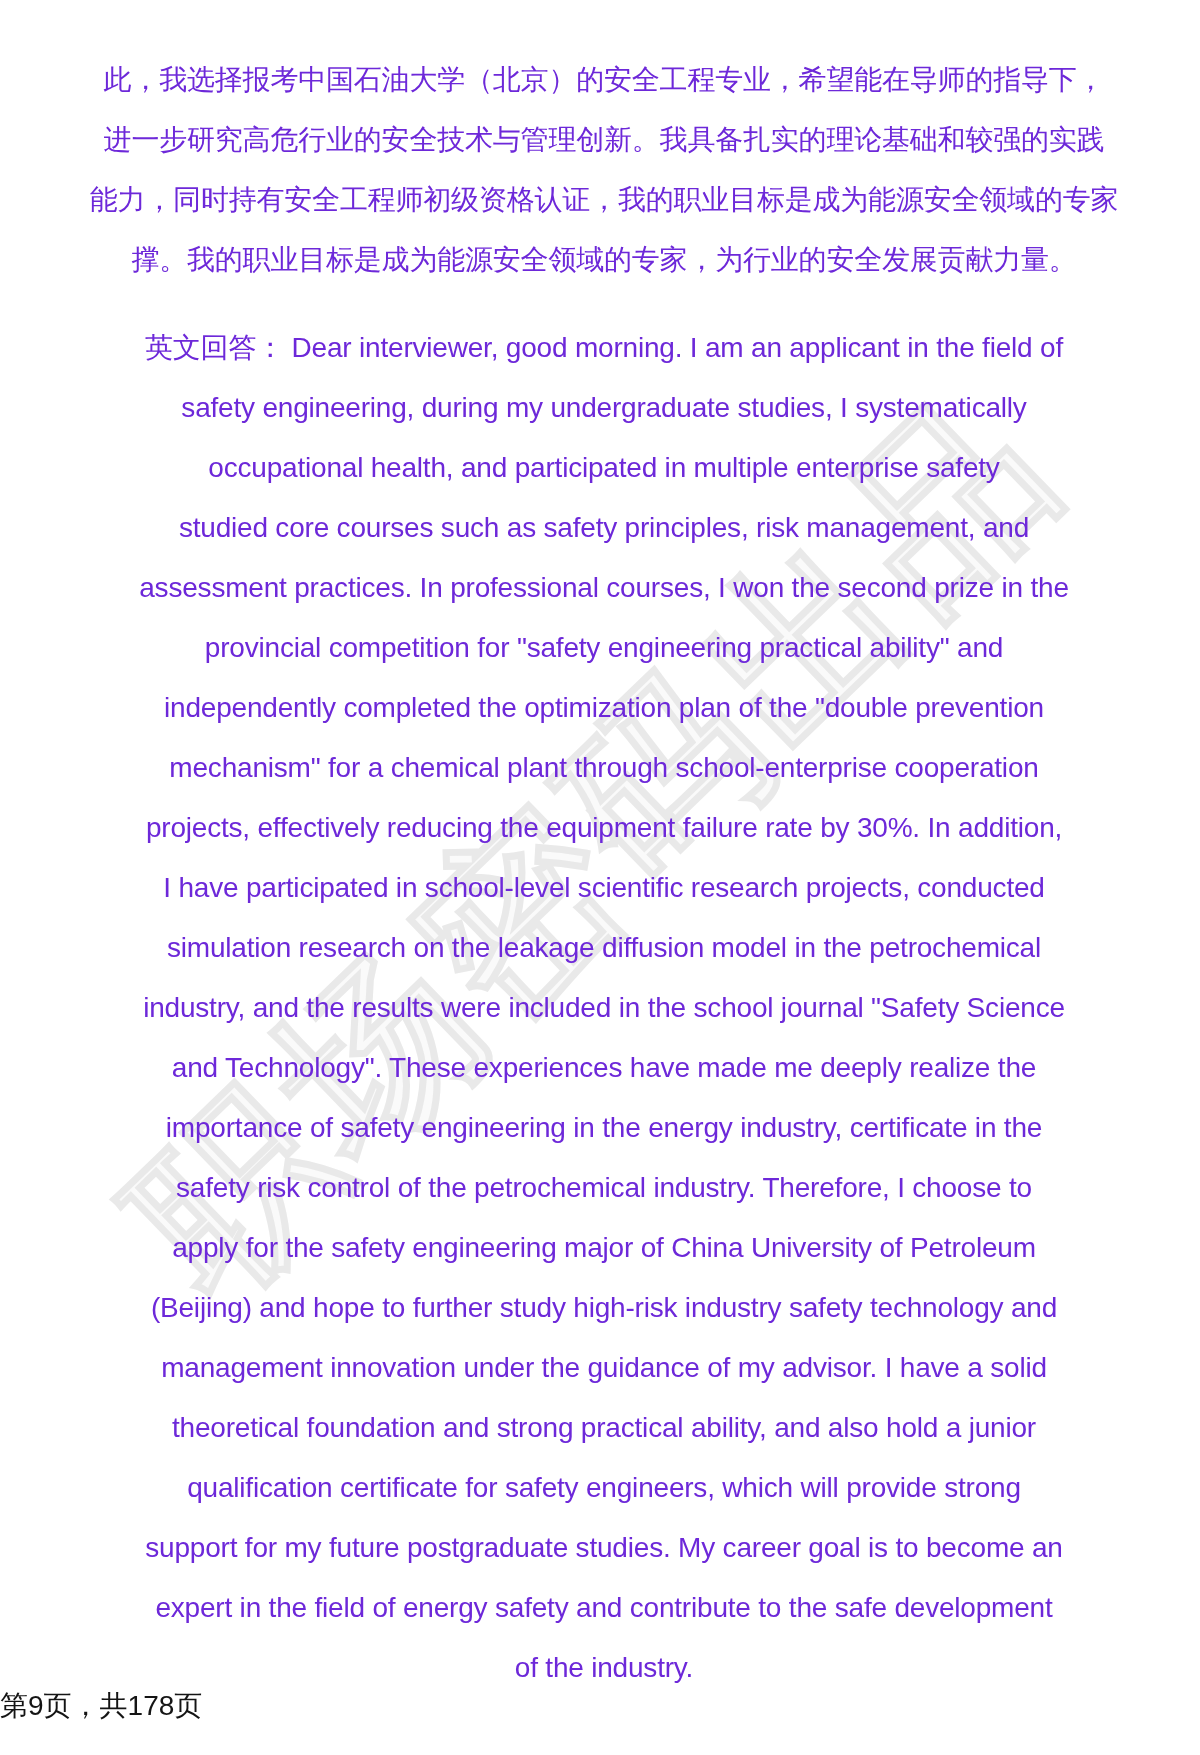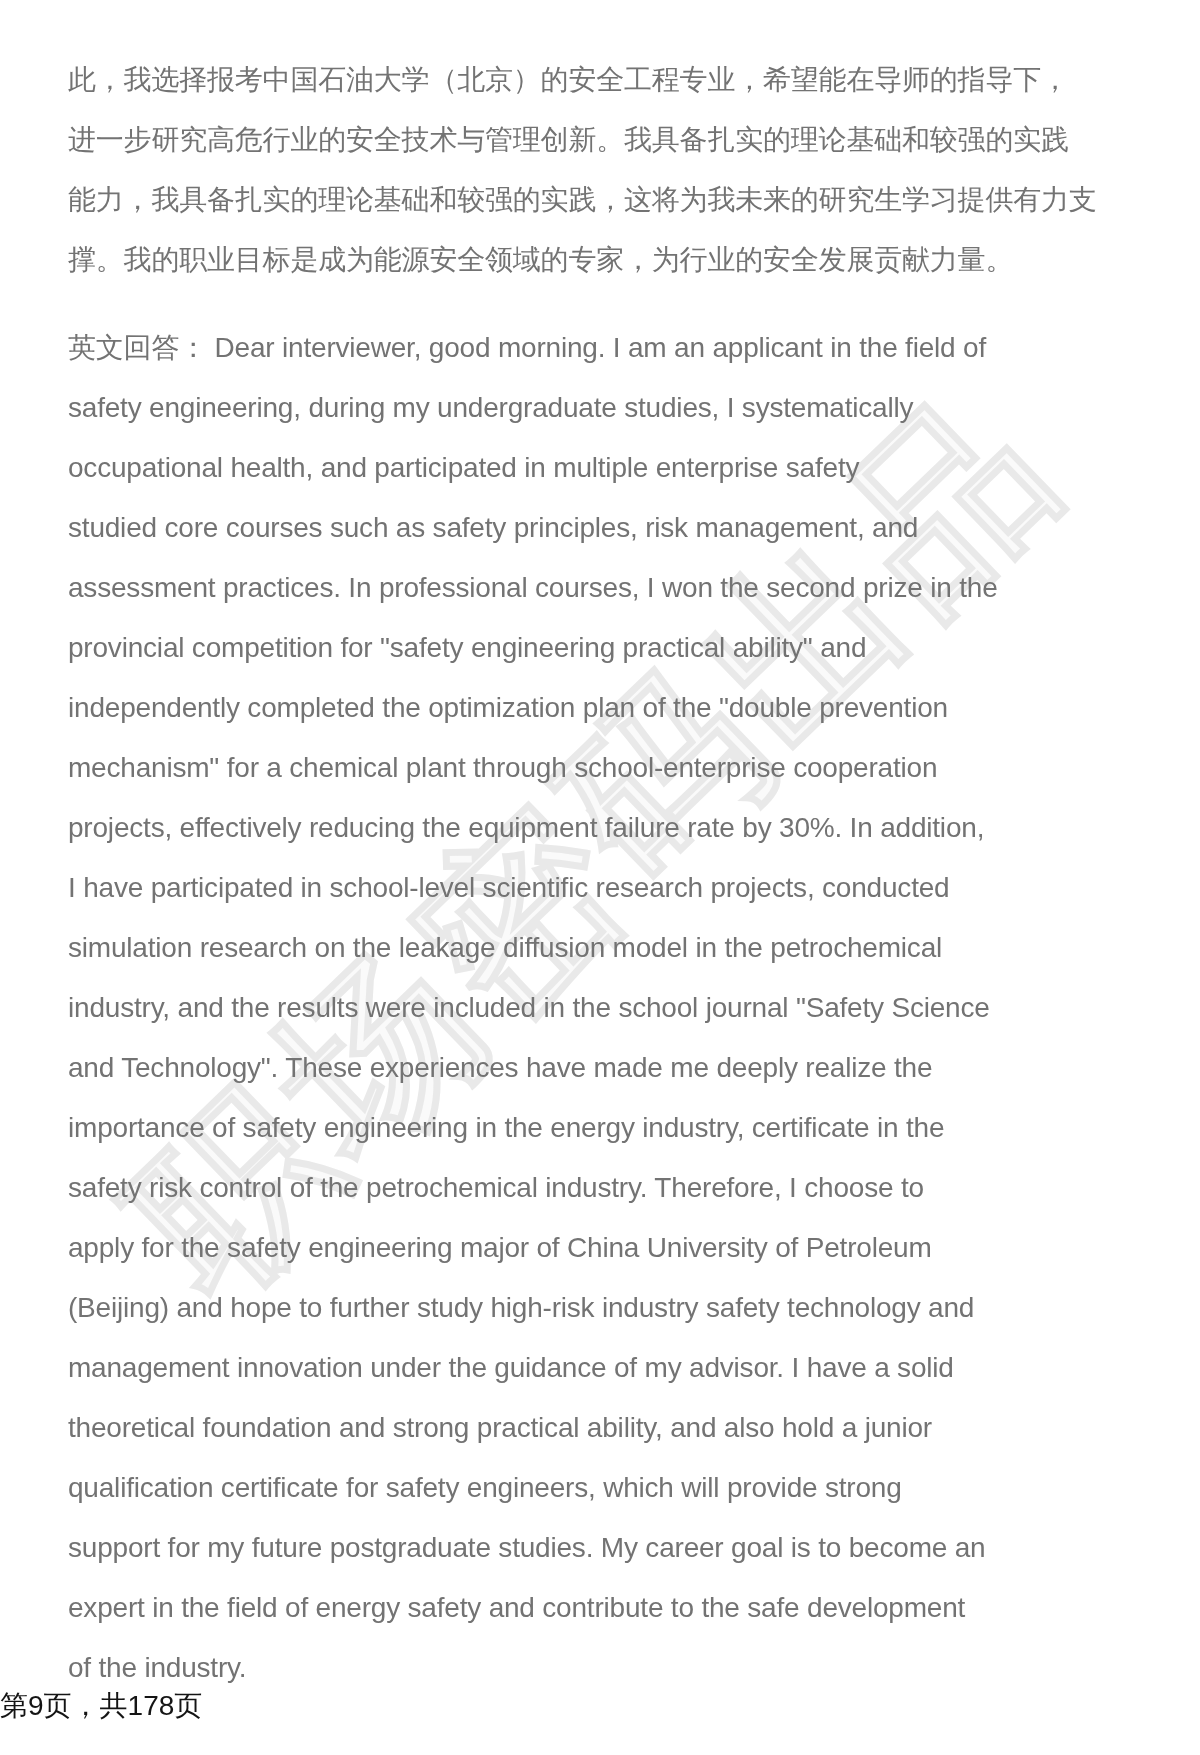--- a/index.html
+++ b/index.html
@@ -46,21 +46,22 @@
   }
   .para {
     margin: 0 0 28px 0;
     padding: 0;
   }
   .line {
     font-size: 28px;
     line-height: 60px;
     letter-spacing: -0.2px;
     white-space: nowrap;
-    color: #737373;
+    color: #6d28d9;
+    text-align: center;
   }
   .footer {
     position: absolute;
     top: 1688px;
     left: 0;
     width: 100%;
     text-align: left;
     font-size: 28px;
     line-height: 36px;
     color: #141414;
@@ -70,21 +71,21 @@
 </head>
 <body>
 
 <div class="page">
   <div class="watermark">职场密码出品</div>
 
   <main class="content" id="paragraphs-container">
       <div class="para">
         <div class="line">此，我选择报考中国石油大学（北京）的安全工程专业，希望能在导师的指导下，</div>
         <div class="line">进一步研究高危行业的安全技术与管理创新。我具备扎实的理论基础和较强的实践</div>
-        <div class="line">能力，我具备扎实的理论基础和较强的实践，这将为我未来的研究生学习提供有力支</div>
+        <div class="line">能力，同时持有安全工程师初级资格认证，我的职业目标是成为能源安全领域的专家</div>
         <div class="line">撑。我的职业目标是成为能源安全领域的专家，为行业的安全发展贡献力量。</div>
       </div>
       <div class="para">
         <div class="line">英文回答： Dear interviewer, good morning. I am an applicant in the field of</div>
         <div class="line">safety engineering, during my undergraduate studies, I systematically</div>
         <div class="line">occupational health, and participated in multiple enterprise safety</div>
         <div class="line">studied core courses such as safety principles, risk management, and</div>
         <div class="line">assessment practices. In professional courses, I won the second prize in the</div>
         <div class="line">provincial competition for "safety engineering practical ability" and</div>
         <div class="line">independently completed the optimization plan of the "double prevention</div>

